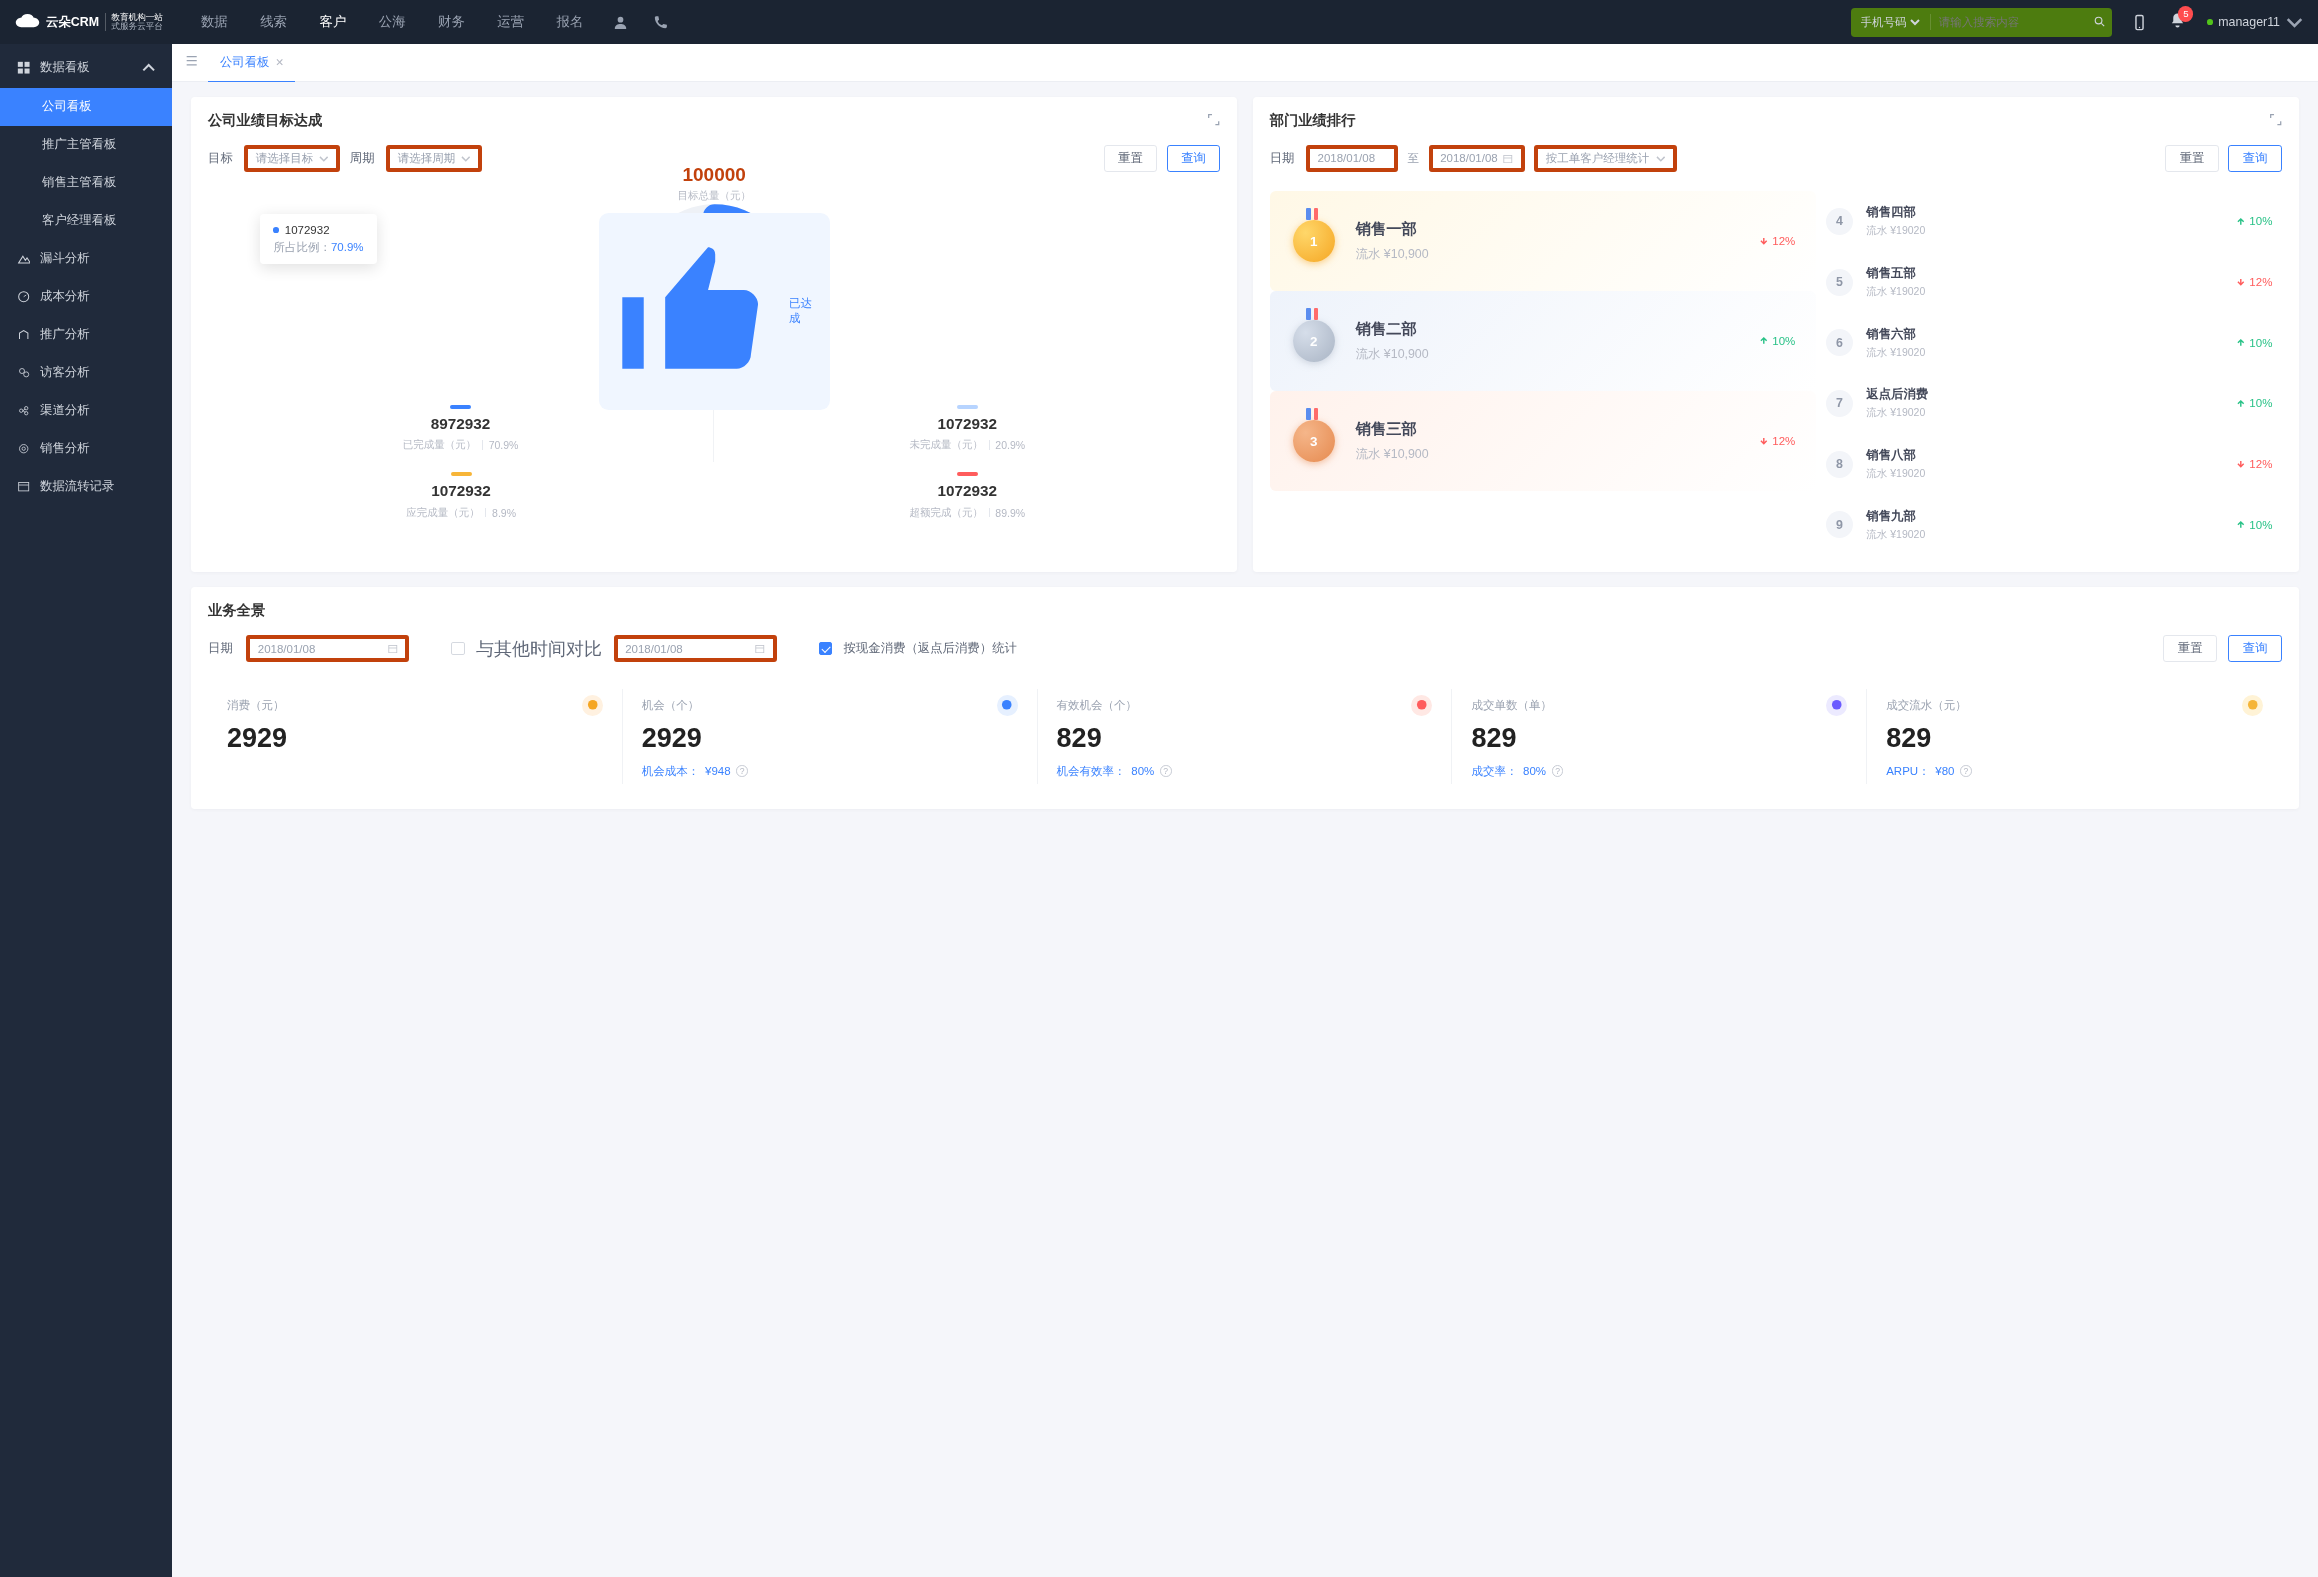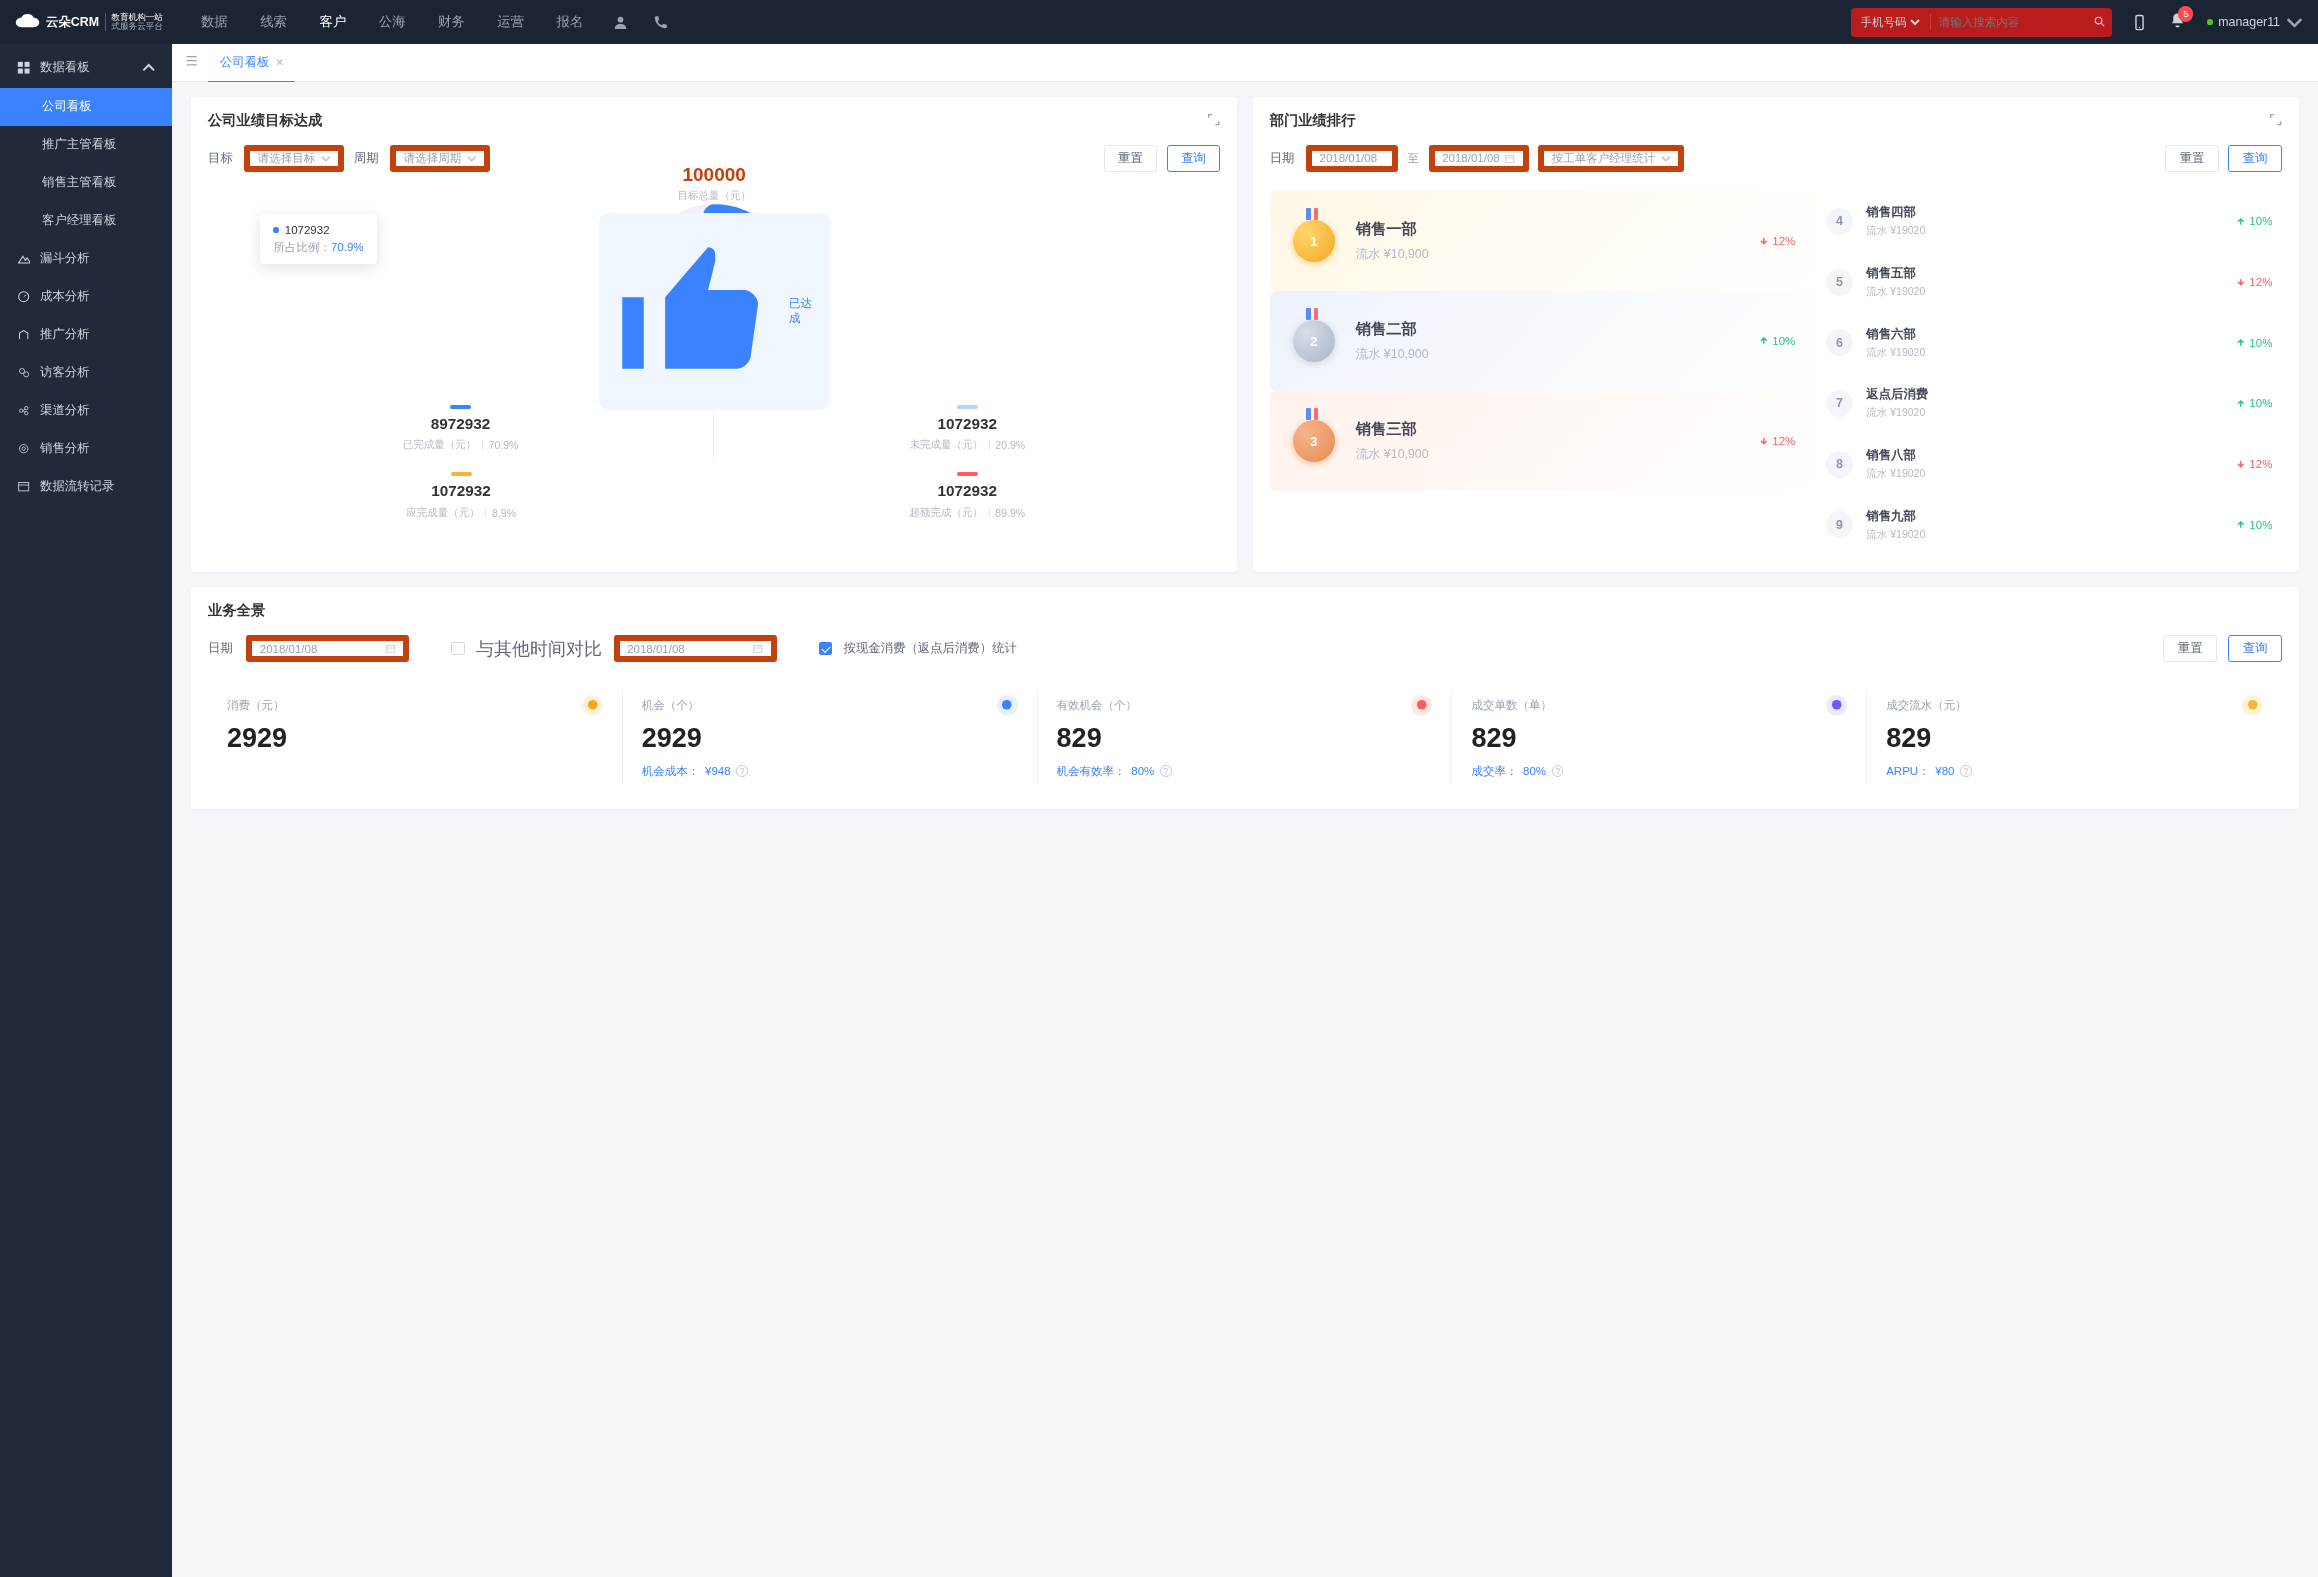--- a/index.html
+++ b/index.html
@@ -11,21 +11,21 @@
 .logo-mark { width: 25px; height: 19px; display: inline-block; }
 .logo-text { display: flex; flex-direction: column; line-height: 1.05; border-left: 1px solid rgba(255,255,255,.25); padding-left: 5.7px; }
 .logo-text .l1 { font-size: 8.6px; color: #fff; }
 .logo-text .l2 { font-size: 8.6px; color: #aab2bf; }
 .topnav { display: flex; gap: 32.5px; }
 .topnav-item { font-size: 13.4px; color: #9aa3b2; cursor: pointer; }
 .topnav-item.active { color: #fff; }
 .top-icons { display: flex; align-items: center; gap: 23px; margin-left: 29px; }
 .top-icons svg { width: 17px; height: 17px; fill: #9aa3b2; }
 .top-spacer { flex: 1; }
-.searchwrap { display: flex; align-items: center; background: #b91c1c; border-radius: 3.8px; height: 29px; padding: 0 5.7px; min-width: 249px; }
+.searchwrap { display: flex; align-items: center; background: #4d7c0f; border-radius: 3.8px; height: 29px; padding: 0 5.7px; min-width: 249px; }
 .searchwrap select { background: none; border: none; color: #cfd4dc; font-size: 11.5px; outline: none; }
 .searchwrap .sep { width: 1px; height: 15.3px; background: rgba(255,255,255,.15); margin: 0 7.6px; }
 .searchwrap input { background: none; border: none; color: #cfd4dc; font-size: 11.5px; outline: none; flex: 1; }
 .searchwrap .sico { width: 13.4px; height: 13.4px; fill: #cfd4dc; }
 .top-right { display: flex; align-items: center; gap: 21px; margin-left: 19px; }
 .top-right svg { width: 17px; height: 17px; fill: #cfd4dc; }
 .bell { position: relative; }
 .bell .badge { position: absolute; top: -5.7px; right: -7.6px; background: #ff4d4f; color: #fff; border-radius: 50%; width: 15.3px; height: 15.3px; font-size: 9.6px; display: flex; align-items: center; justify-content: center; }
 .userbox { display: flex; align-items: center; gap: 5.7px; font-size: 12.4px; color: #cfd4dc; }
 .online-dot { width: 5.7px; height: 5.7px; border-radius: 50%; background: #52c41a; }
@@ -56,21 +56,21 @@
 .grid { display: grid; grid-template-columns: 1fr 1fr; gap: 15.3px; padding: 15.3px 19px; }
 
 .card { background: #fff; border-radius: 3.8px; box-shadow: 0 1px 3.8px rgba(20,30,60,.04); }
 .card-head { display: flex; align-items: center; justify-content: space-between; padding: 13.4px 17px 5.7px; }
 .card-title { font-size: 14.3px; font-weight: 600; color: #333; }
 .card-full { grid-column: 1 / -1; }
 .expand-ico { width: 13.4px; height: 13.4px; fill: #9aa3b2; cursor: pointer; }
 
 .filters { display: flex; align-items: center; gap: 9.6px; padding: 9.6px 17px 13.4px; }
 .flabel { font-size: 12.4px; color: #606878; margin-right: 1.9px; }
-.select, .dateinput { border: 6px solid #c2410c; border-radius: 2.9px; height: 27px; display: flex; align-items: center; padding: 0 7.6px; font-size: 11.5px; color: #9aa2b0; background: #fff; min-width: 92px; gap: 5.7px; }
+.select, .dateinput { border: 4px solid #c2410c; border-radius: 2.9px; height: 27px; display: flex; align-items: center; padding: 0 7.6px; font-size: 11.5px; color: #9aa2b0; background: #fff; min-width: 92px; gap: 5.7px; }
 .select .dd { margin-left: auto; }
 .select .dd, .dateinput .cal { width: 9.6px; height: 9.6px; fill: #c0c4cc; }
 .btn { height: 27px; border: 1px solid #e4e7ed; border-radius: 2.9px; padding: 0 13.4px; font-size: 12.4px; background: #fff; color: #606878; cursor: pointer; }
 .btn-primary-outline { color: #3a82ff; border-color: #3a82ff; }
 
 
 .donut-wrap { display: flex; flex-direction: column; align-items: center; padding: 5.7px 17px 21px; }
 .donut-box { position: relative; width: 191px; height: 191px; }
 .donut-box svg { width: 191px; height: 191px; }
 .donut-center { position: absolute; inset: 0; display: flex; flex-direction: column; align-items: center; justify-content: center; gap: 3.8px; }

